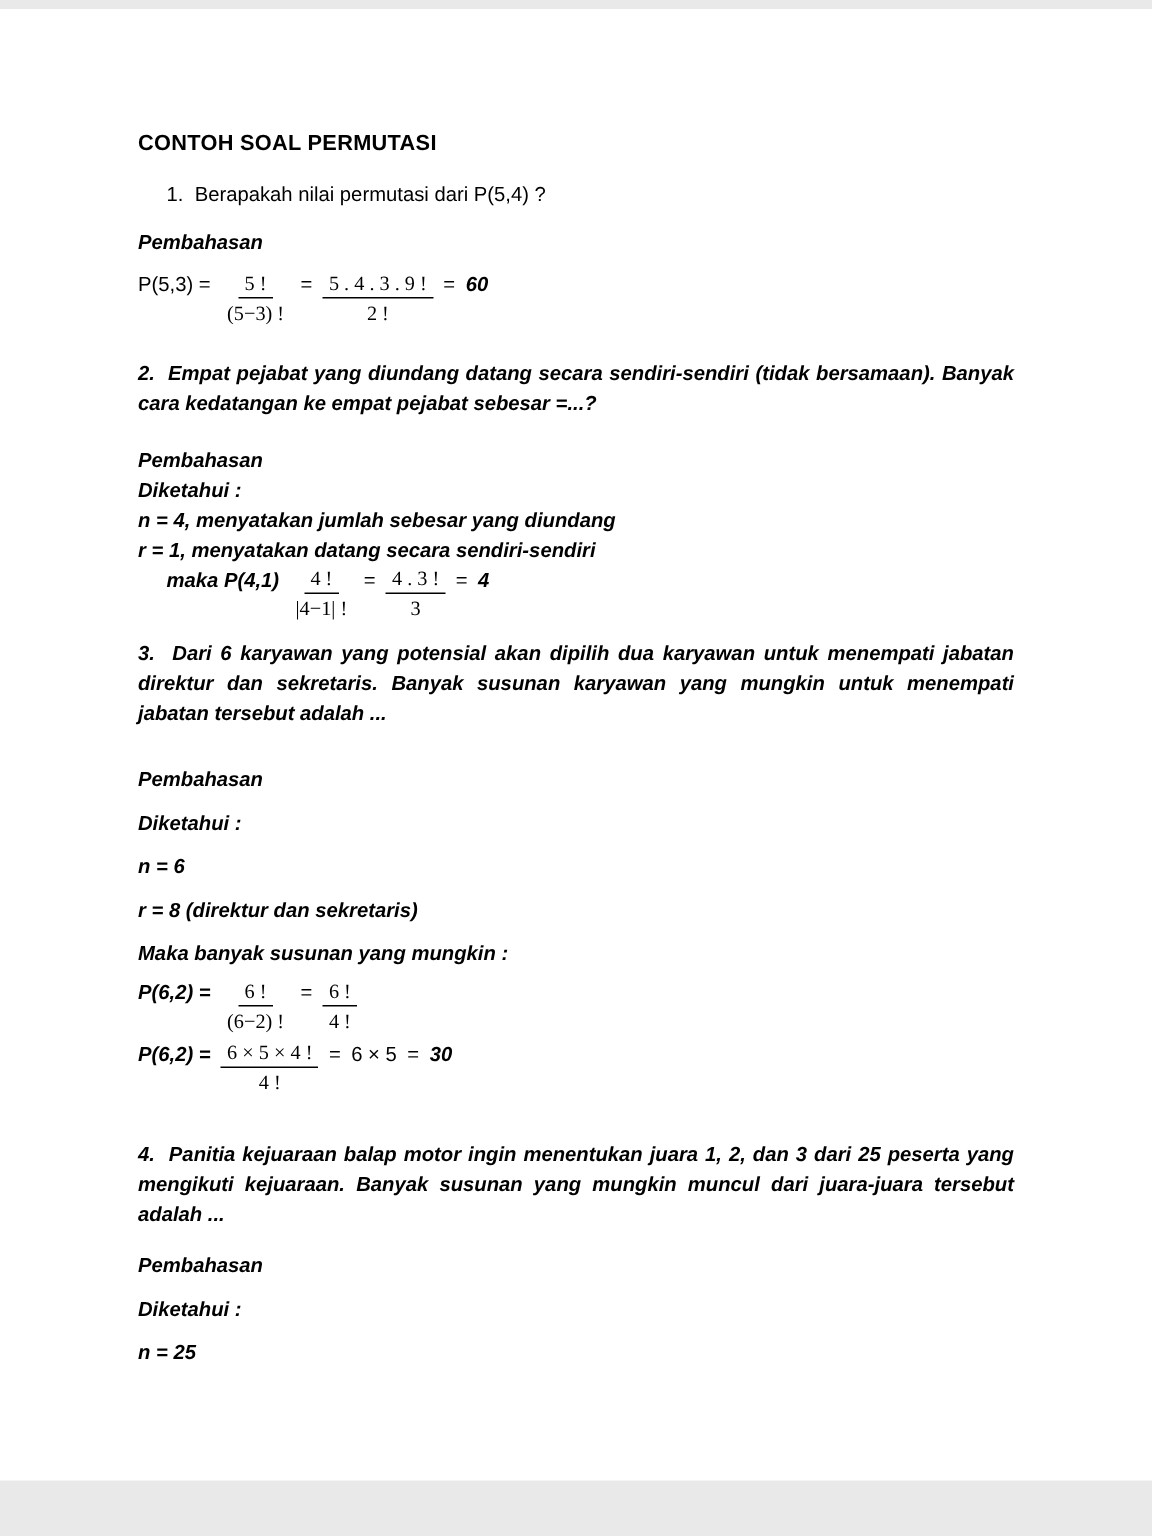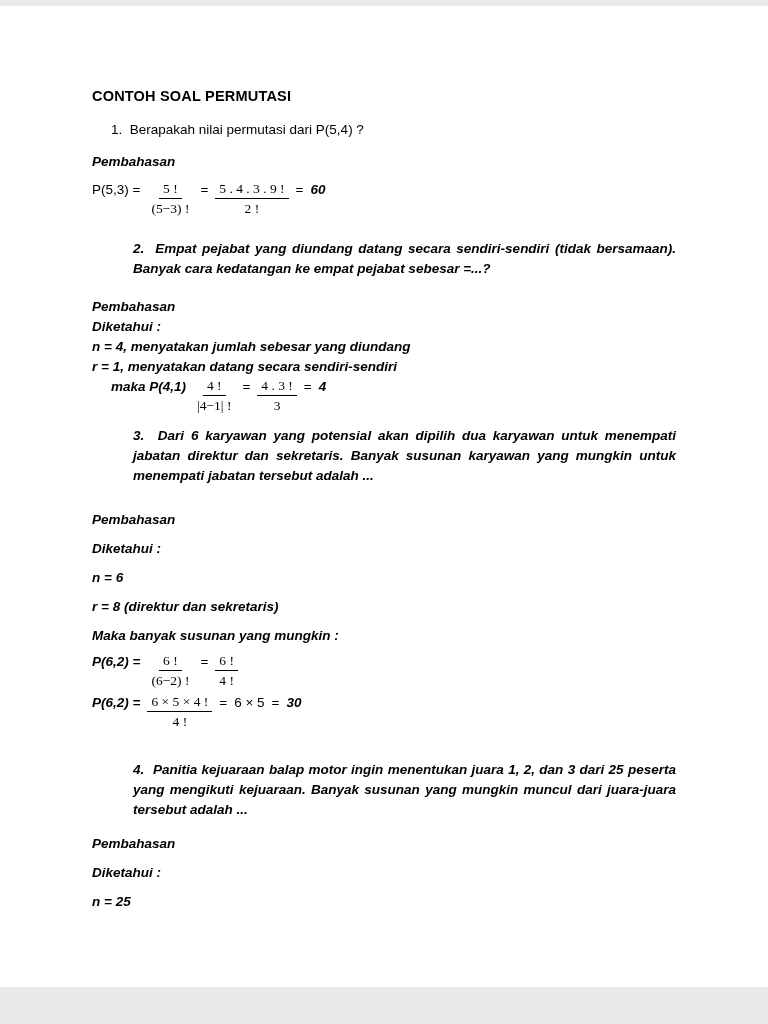--- a/index.html
+++ b/index.html
@@ -13,21 +13,21 @@
     position:absolute;top:6px;left:0;
     width:768px;height:981px;background:#ffffff;
   }
   .content{
     padding:80px 92px 0 92px;
     font-size:13.5px;line-height:20px;
   }
   p{margin:0;}
   .title{font-size:14.5px;font-weight:bold;letter-spacing:.2px;}
   .b{font-weight:bold;font-style:italic;}
-  .j{text-align:justify;margin-left:41px;}
+  .j{text-align:justify;}
   .formula{display:flex;align-items:flex-start;gap:7px;}
   .math{font-family:"Liberation Serif",serif;font-size:13.5px;}
   .frac{display:inline-flex;flex-direction:column;align-items:center;text-align:center;line-height:17px;}
   .frac .num{display:block;padding:0 4px 1px 4px;border-bottom:1.4px solid #000;}
   .frac .den{display:block;padding:1px 4px 0 4px;}
   .mb4{margin-bottom:4px;}  .mb6{margin-bottom:6px;}  .mb8{margin-bottom:8px;}
   .mb9{margin-bottom:9px;}  .mb12{margin-bottom:12px;margin-left:19px;} .mb14{margin-bottom:14px;}
   .mb18{margin-bottom:18px;} .mb22{margin-bottom:22px;} .mb24{margin-bottom:24px;}
   .mb30{margin-bottom:30px;}
 </style>

